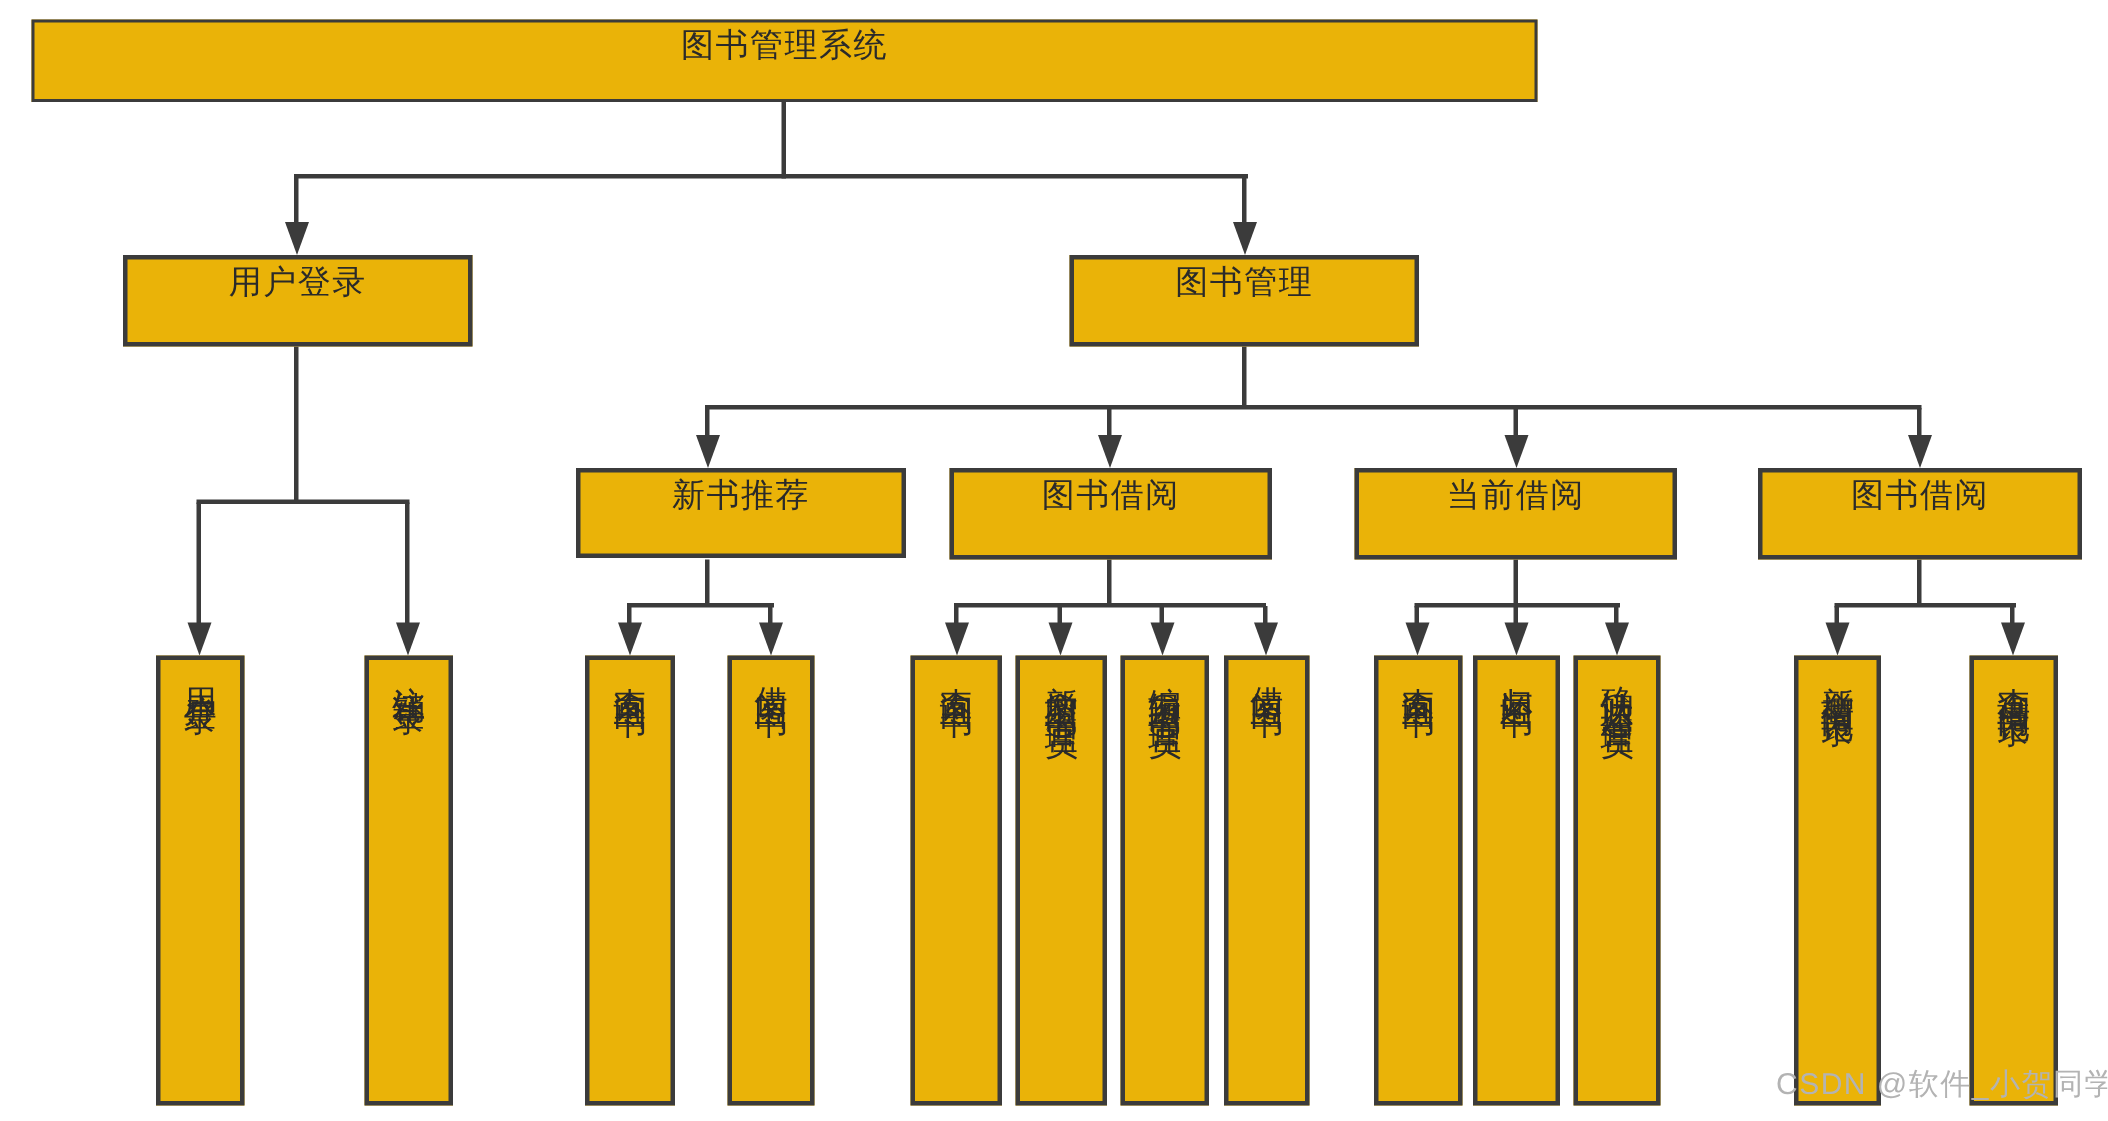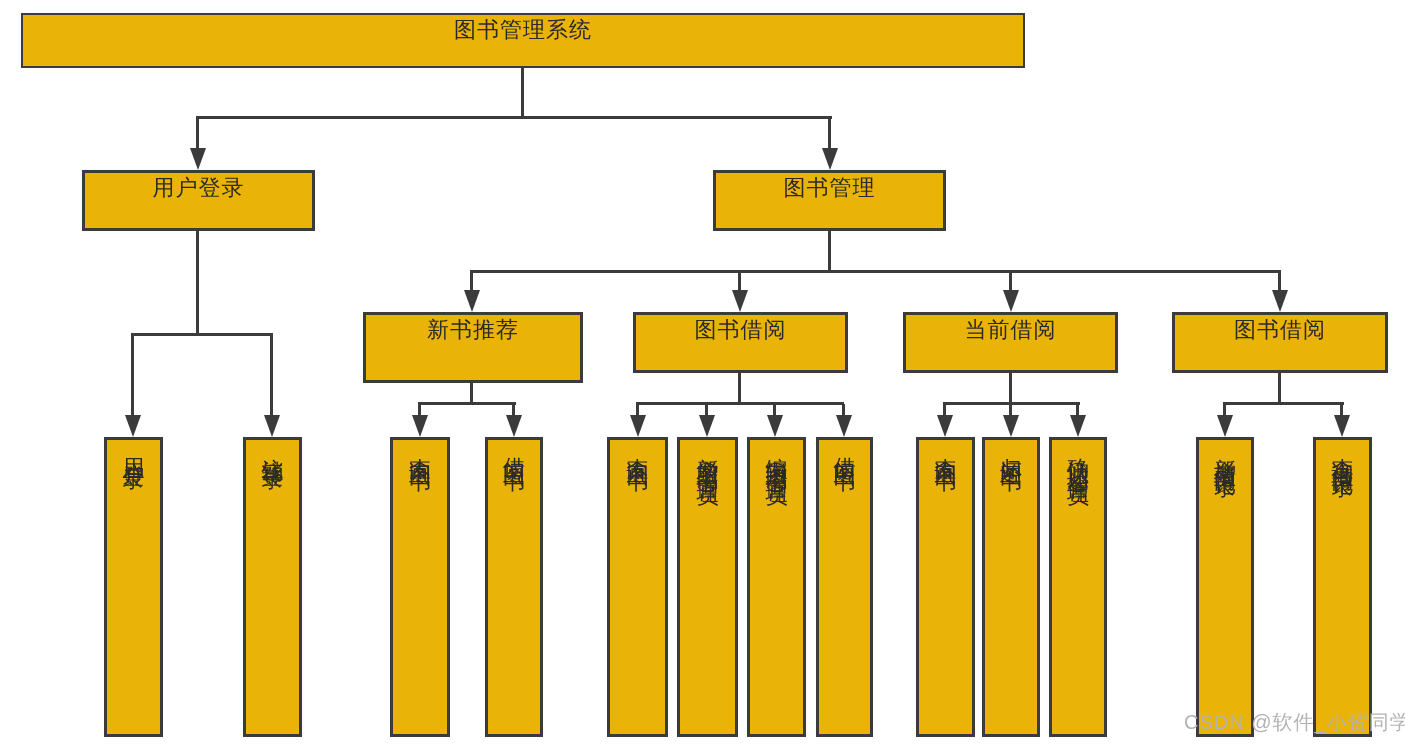--- a/index.html
+++ b/index.html
@@ -121,21 +121,21 @@
     <span>图书管理系统</span>
   </div>
 
   <div class="box" style="left:82px;top:170px;width:233px;height:61px;">
     <span>用户登录</span>
   </div>
   <div class="box" style="left:713px;top:170px;width:233px;height:61px;">
     <span>图书管理</span>
   </div>
 
-  <div class="box" style="left:363px;top:312px;width:220px;height:71px;">
+  <div class="box" style="left:384px;top:312px;width:220px;height:60px;">
     <span>新书推荐</span>
   </div>
   <div class="box" style="left:903px;top:312px;width:215px;height:61px;">
     <span>当前借阅</span>
   </div>
   <div class="box" style="left:633px;top:312px;width:215px;height:61px;">
     <span>图书借阅</span>
   </div>
   <div class="box" style="left:1172px;top:312px;width:216px;height:61px;">
     <span>图书借阅</span>

